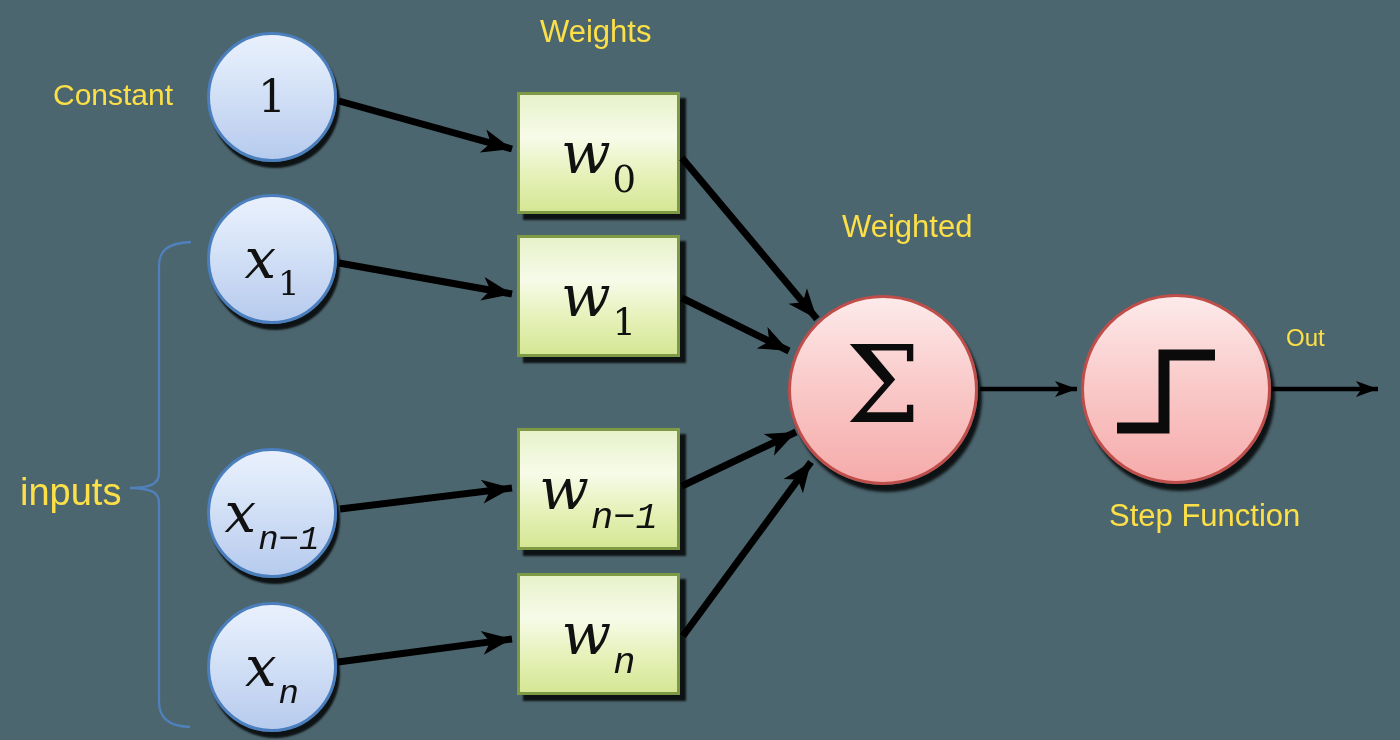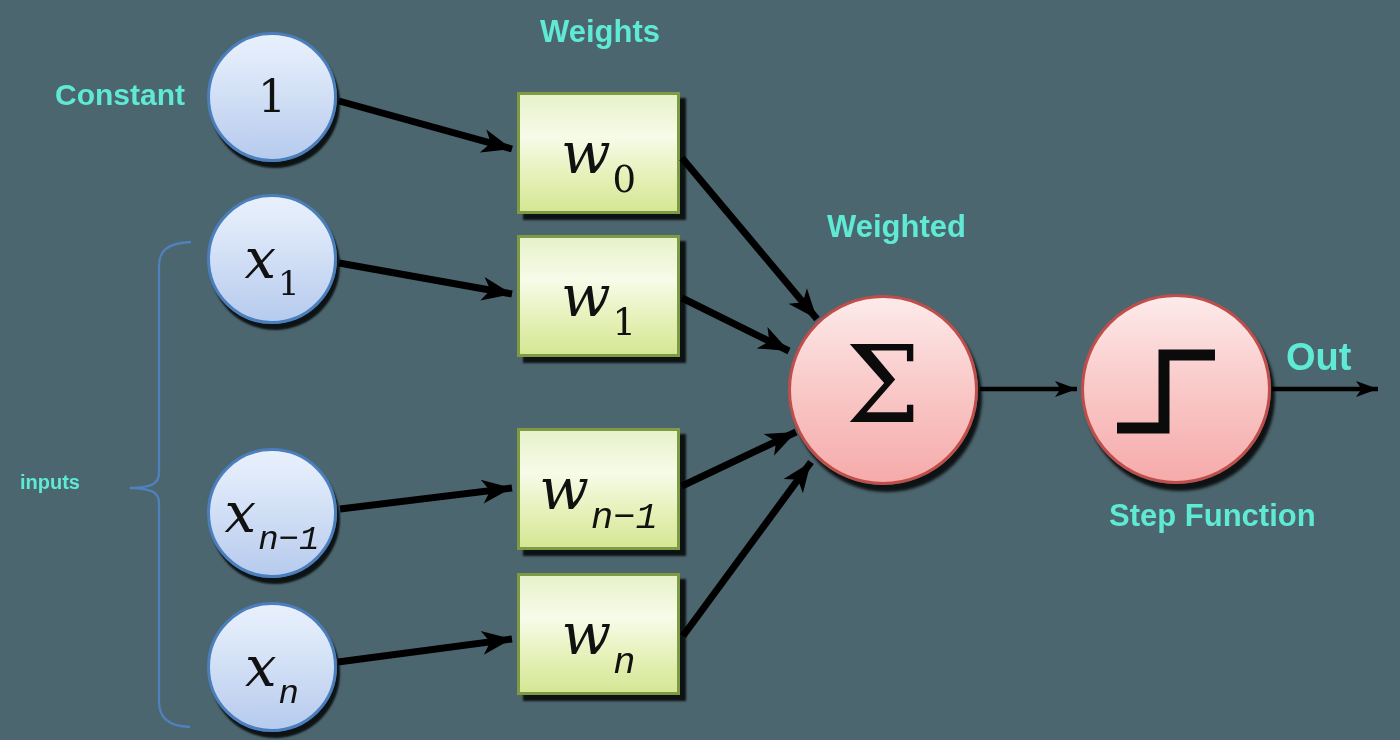--- a/index.html
+++ b/index.html
@@ -6,32 +6,32 @@
   .stage{
     position:relative;
     width:1400px;height:740px;
     background:#4c666f;
     overflow:hidden;
     font-family:"Liberation Sans",sans-serif;
   }
   
   .lbl{
     position:absolute;
-    color:#5eead4;
-    font-weight:700;
+    color:#fde047;
+    font-weight:400;
     font-size:31px;
     line-height:1.15;
     white-space:nowrap;
   }
-  .lbl-constant{left:40px;top:78px;width:160px;text-align:center;font-size:30px;}
+  .lbl-constant{left:53px;top:78px;width:160px;text-align:left;font-size:30px;}
   .lbl-weights{left:540px;top:14px;}
   .lbl-weighted-sum{left:827px;top:205px;line-height:1.45;}
-  .lbl-weighted-sum span{display:block;}
-  .lbl-inputs{left:20px;top:471px;font-size:20px;}
-  .lbl-out{left:1286px;top:336px;font-size:38px;}
+  .lbl-weighted-sum span{display:block;margin-left:15px;}
+  .lbl-inputs{left:20px;top:471px;font-size:38px;}
+  .lbl-out{left:1286px;top:324px;font-size:24px;}
   .lbl-step{left:1069px;top:498px;margin-left:40px;}
   
   .node{
     position:absolute;
     box-sizing:border-box;
     display:flex;
     align-items:center;
     justify-content:center;
   }
   .blue-circle{

